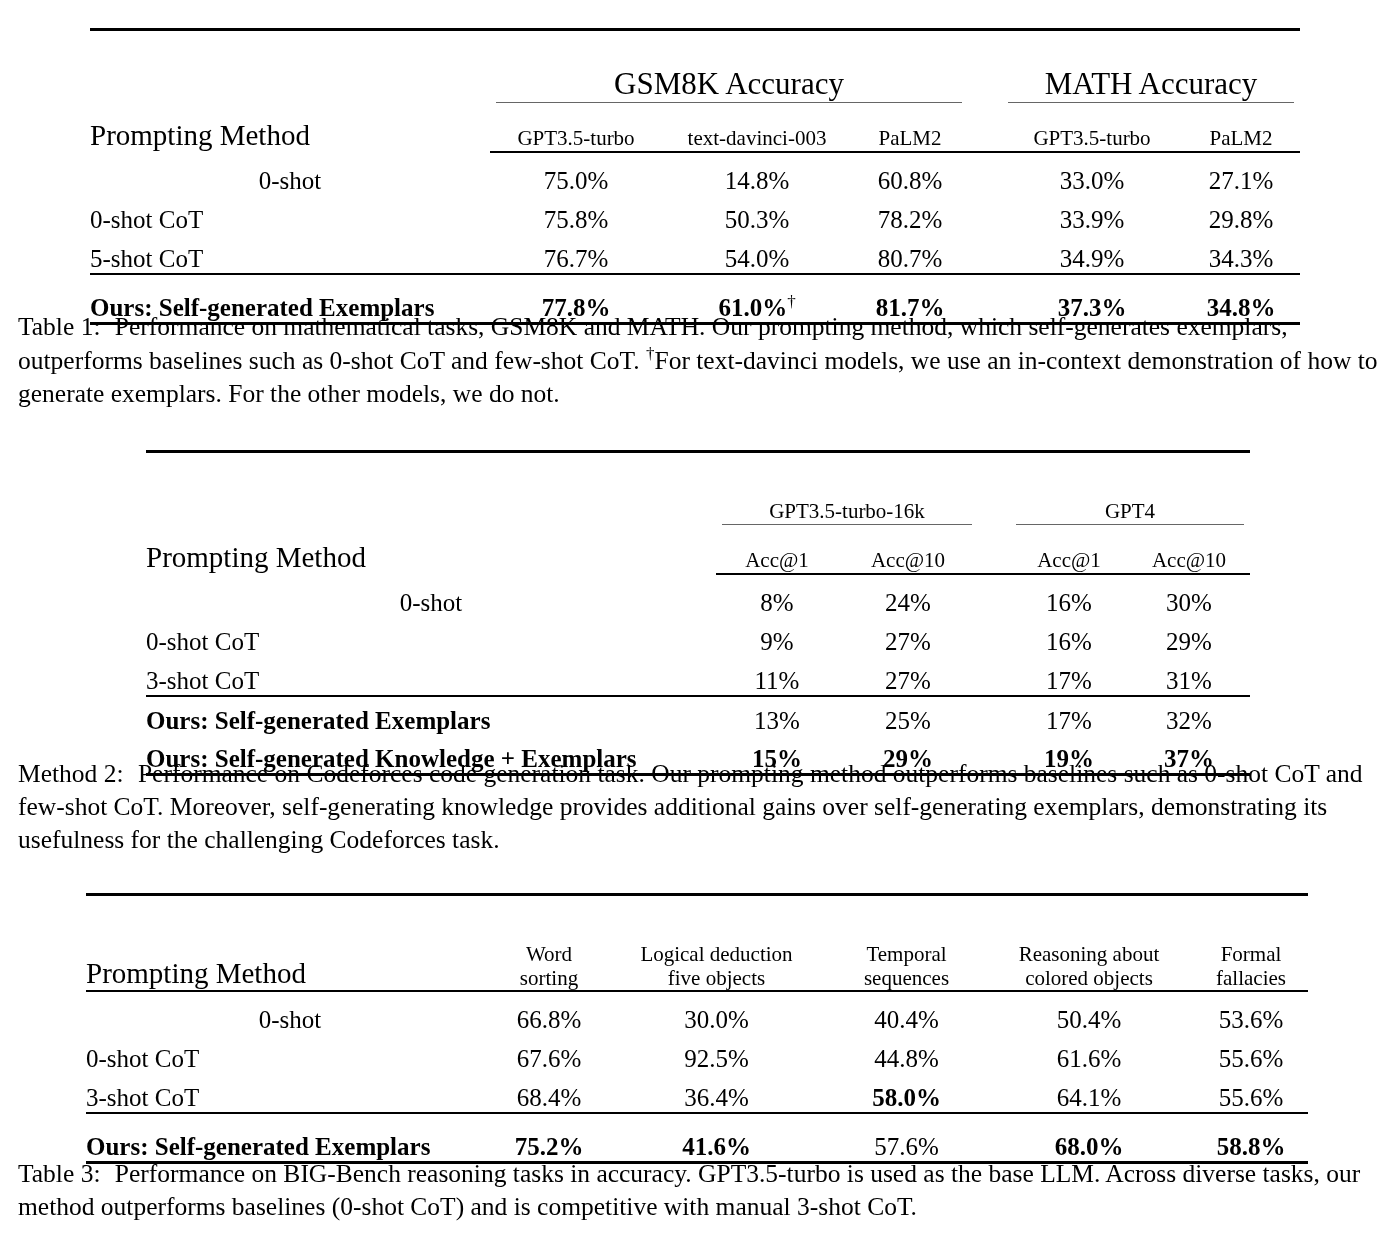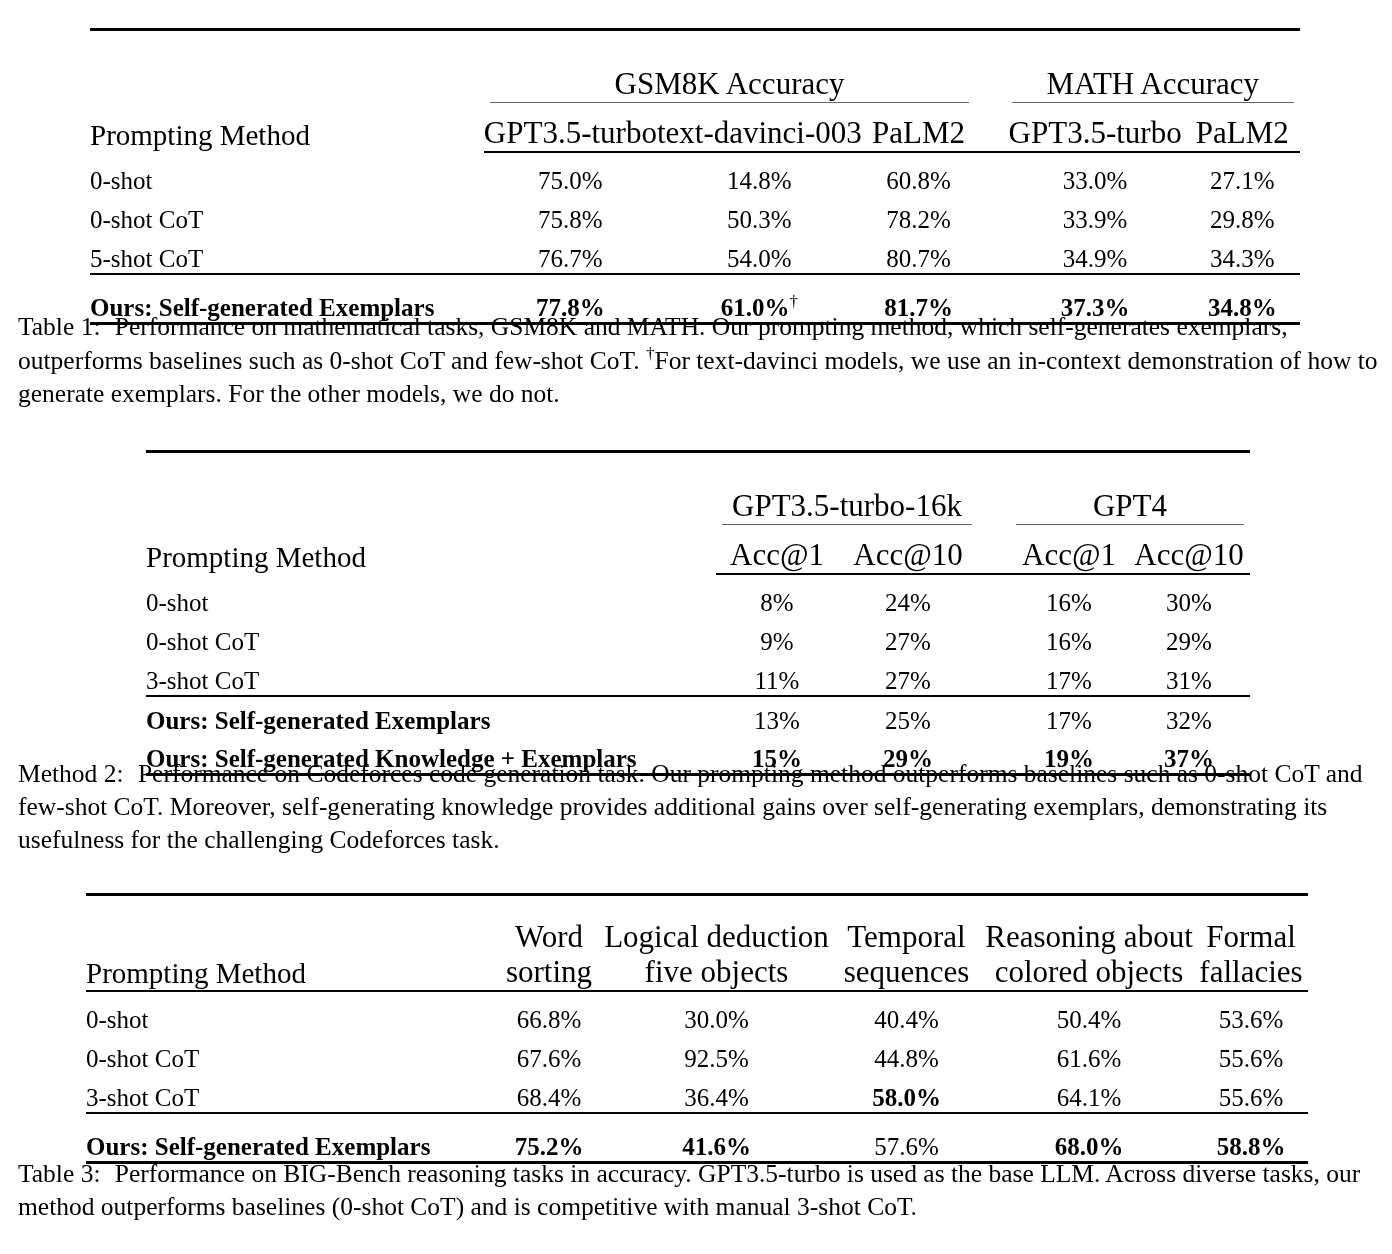--- a/index.html
+++ b/index.html
@@ -46,21 +46,21 @@
     font-weight: bold;
     font-size: 29px;
   }
   .cell-group {
     text-align: center;
     font-weight: bold;
     font-size: 31px;
   }
   .cell-sub {
     text-align: center;
-    font-size: 31px;
+    font-size: 21px;
   }
   .cell-rowlabel {
     text-align: left;
     font-size: 25px;
   }
   .cell-rowlabel.bold {
     font-weight: bold;
   }
   .cell-val {
     text-align: center;
@@ -116,21 +116,21 @@
   #table3 col.c-method { width: 408px; }
   #table3 col.c-w1     { width: 110px; }
   #table3 col.c-w2     { width: 225px; }
   #table3 col.c-w3     { width: 155px; }
   #table3 col.c-w4     { width: 210px; }
   #table3 col.c-w5     { width: 114px; }
 
   .hdr-row-tall td { height: 76px; }
   .hdr-sub-row td  { height: 44px; }
   .data-row td     { height: 39px; }
-  .data-row-first td { padding-top: 7px; height: 42px; }
+  .data-row-first td { padding-top: 7px; height: 42px; text-align: center; }
   .ours-row td     { height: 47px; padding-top: 6px; }
   .ours-row-compact td { height: 38px; }
 
   .two-line {
     white-space: normal;
     line-height: 1.15;
     text-align: center;
   }
   
   .grule {

